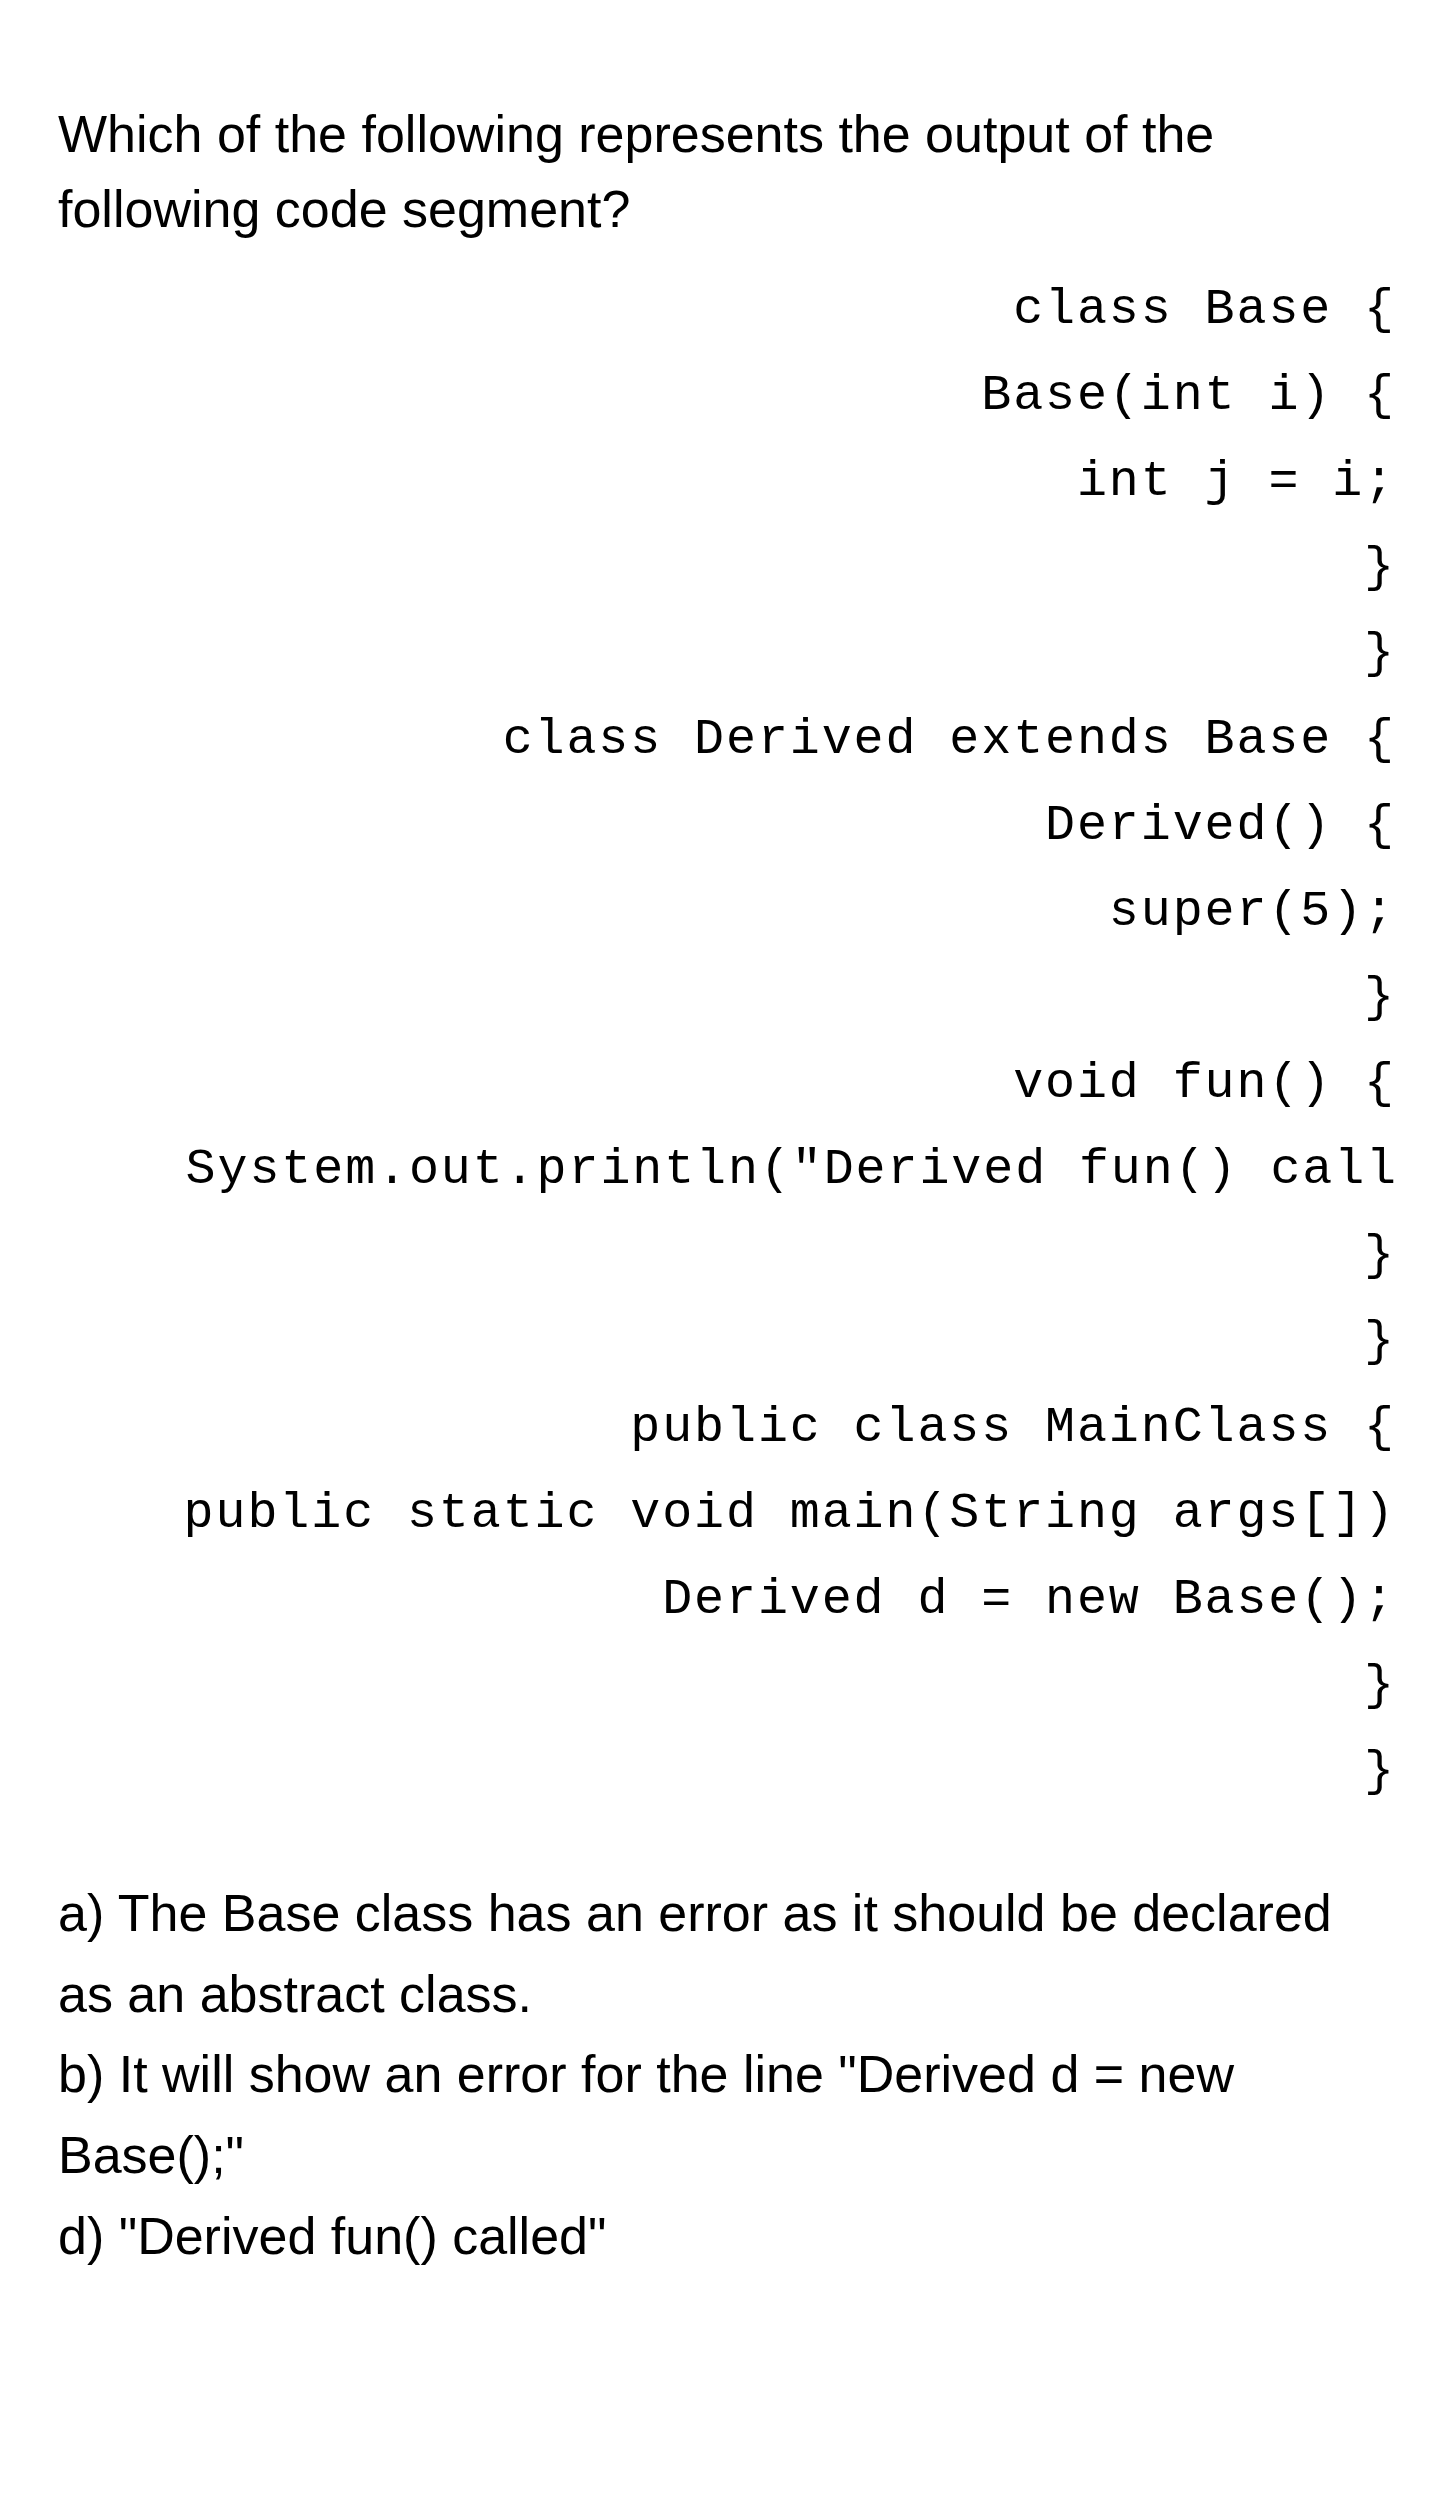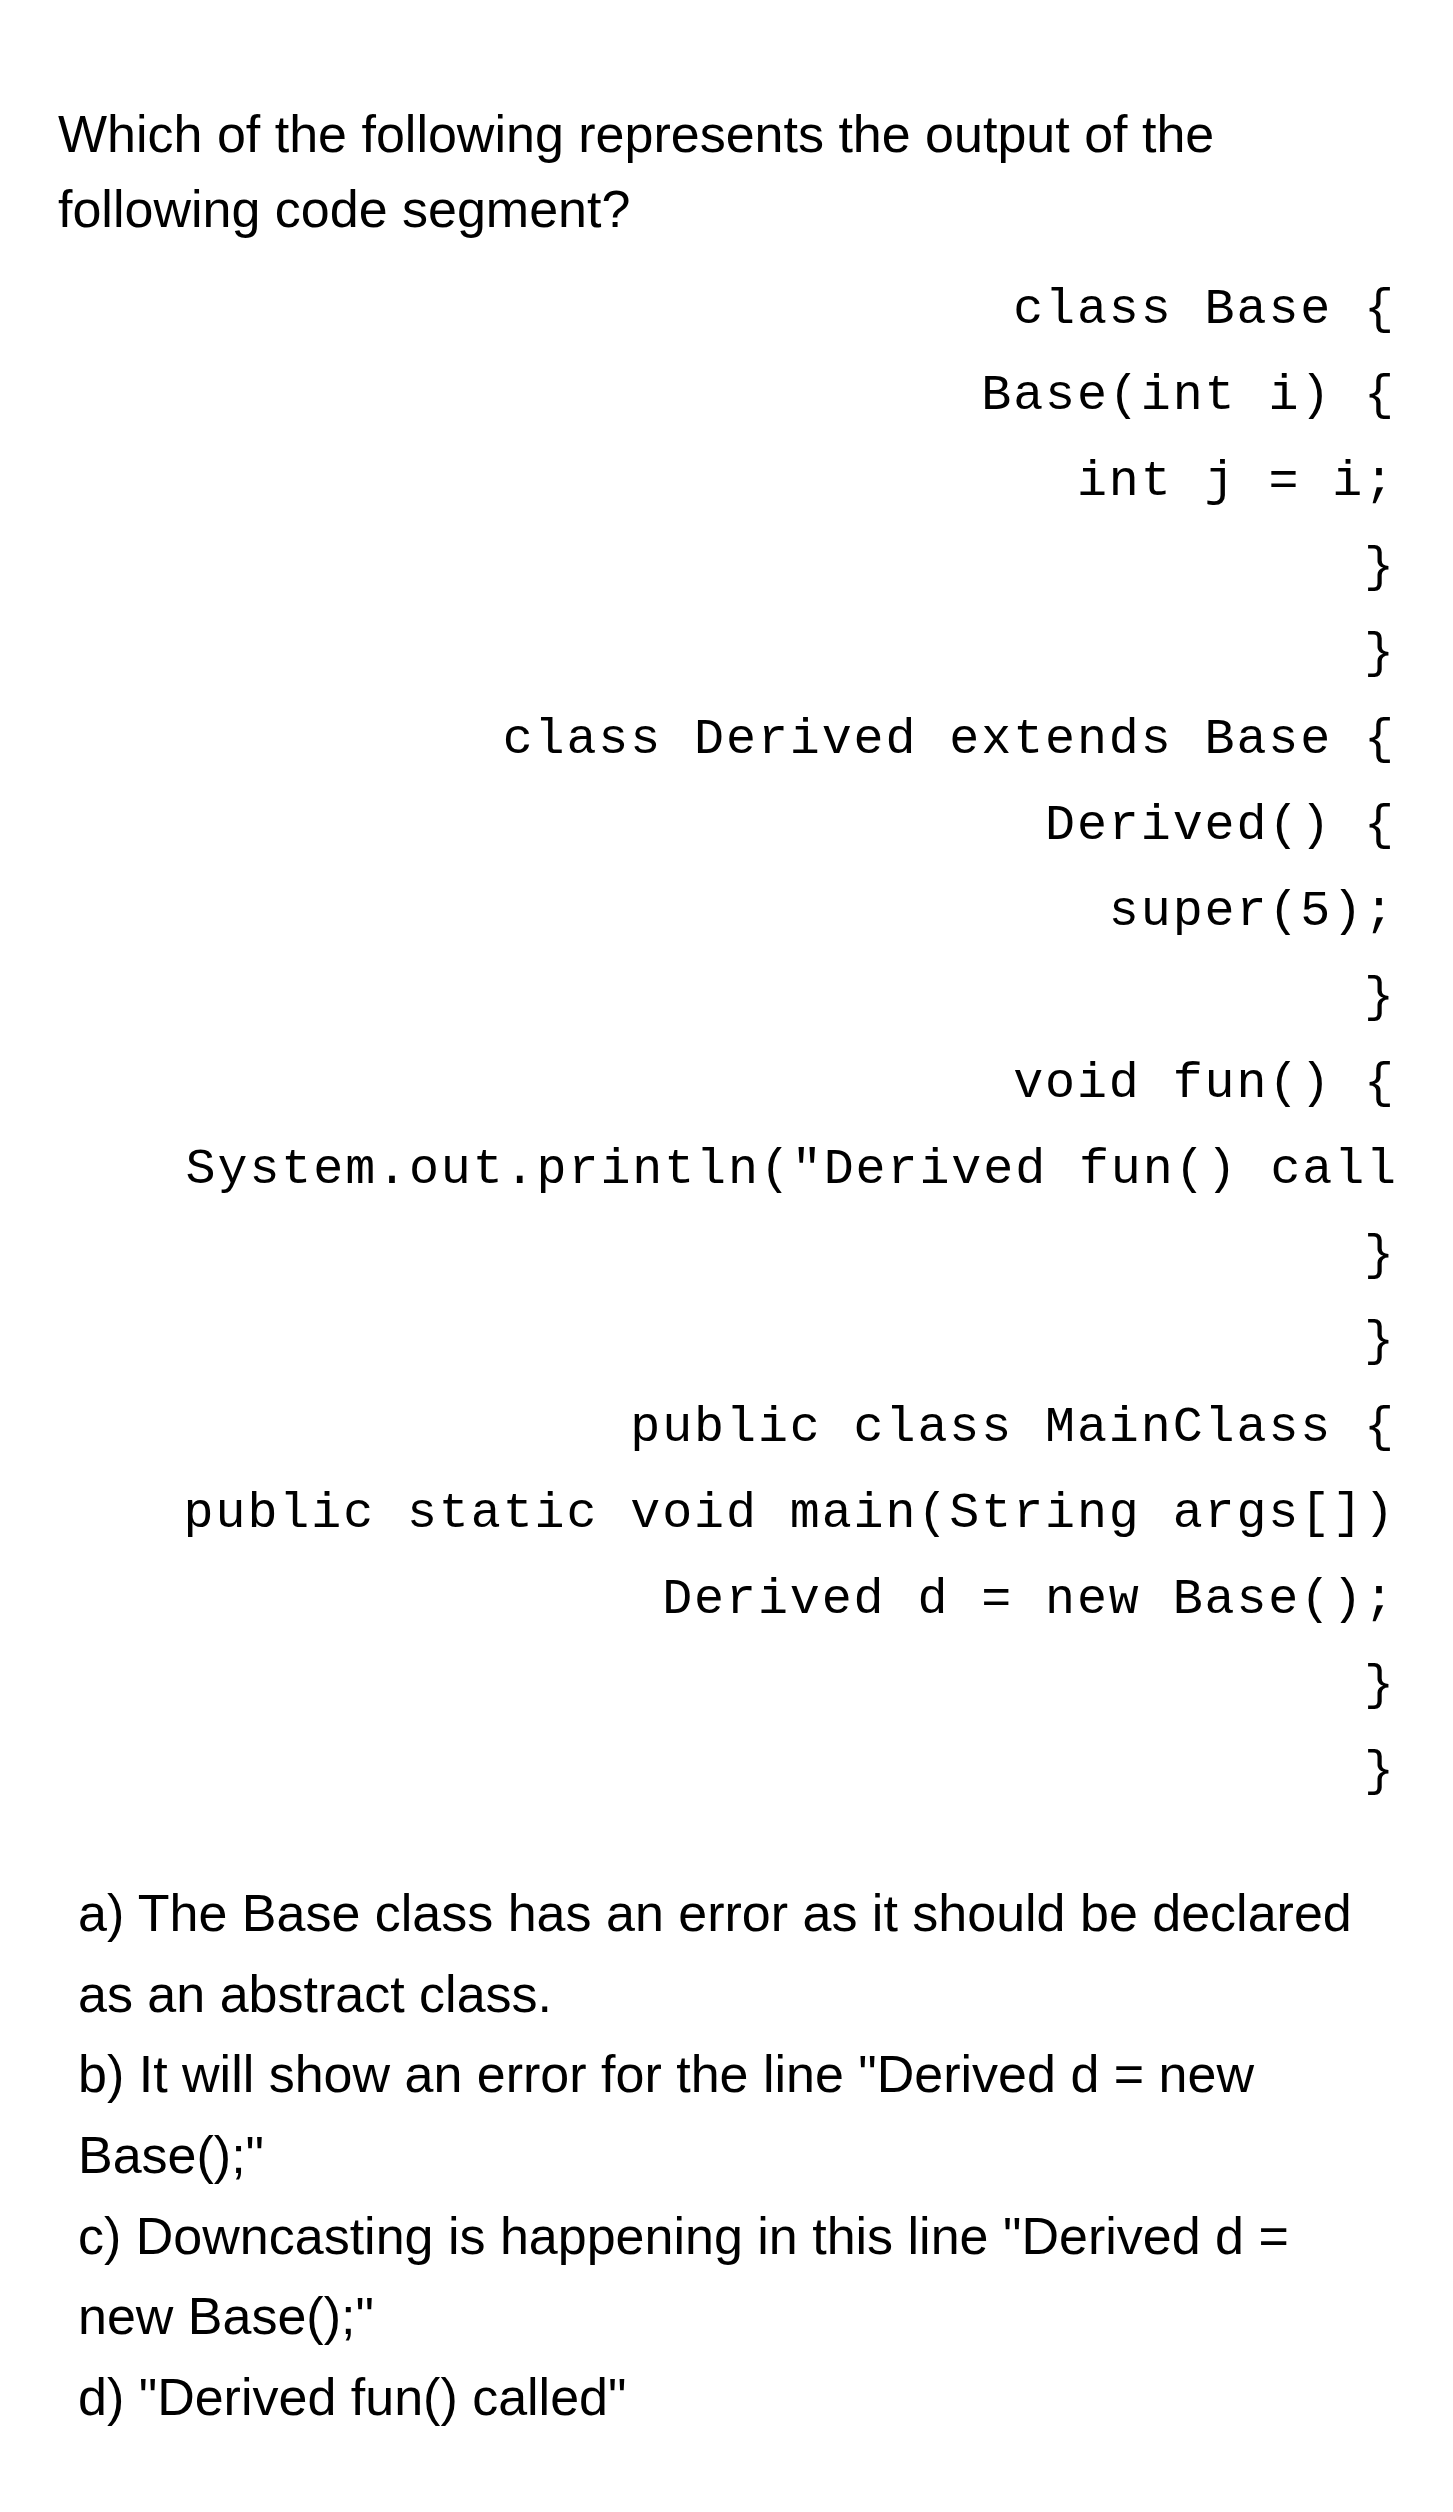--- a/index.html
+++ b/index.html
@@ -32,21 +32,20 @@
       margin-bottom: 58px;
       text-align: right;
     }
     .options {
       font-size: 52px;
       line-height: 1.55;
       font-weight: 400;
     }
     .option {
       margin-bottom: 0;
-      margin-left: 20px;
     }
   </style>
 </head>
 <body>
 
 <div class="question-text">Which of the following represents the output of the following code segment?</div>
 
 <div class="code-block">class Base {
   Base(int i) {
     int j = i;
@@ -62,16 +61,15 @@
 }
 public class MainClass {
   public static void main(String args[])
     Derived d = new Base();
   }
 }</div>
 
 <div class="options">
   <div class="option">a) The Base class has an error as it should be declared as an abstract class.</div>
   <div class="option">b) It will show an error for the line "Derived d = new Base();"</div>
-  <div class="option">c) Downcasting is happening in this line "Derived d = new Base();"</div>
   <div class="option">d) "Derived fun() called"</div>
 </div>
 
 
 </body></html>

